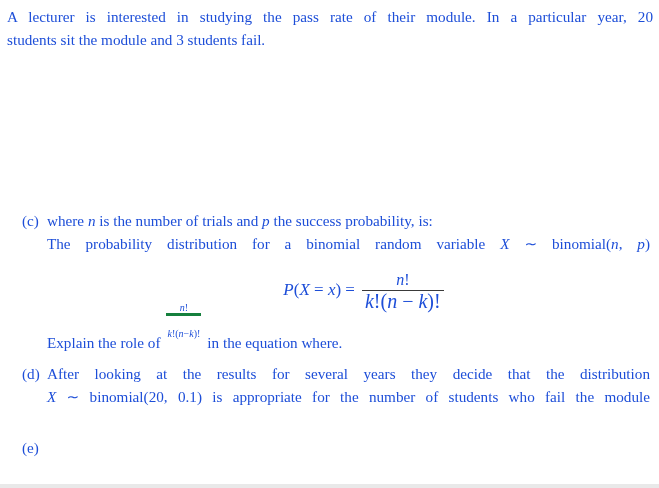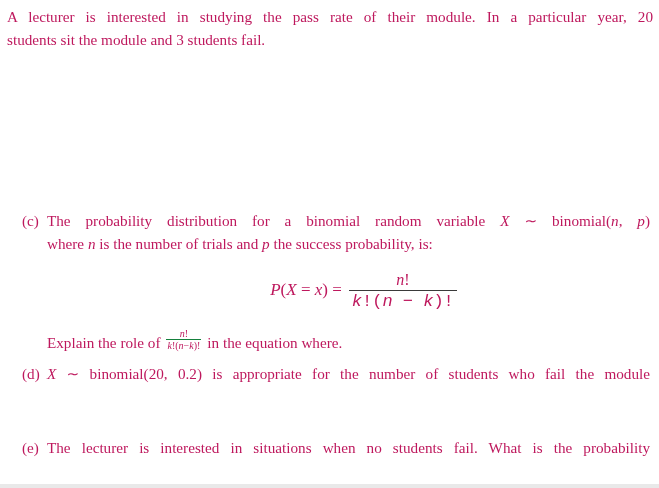--- a/index.html
+++ b/index.html
@@ -2,21 +2,21 @@
 <html><head>
 <meta charset="utf-8">
 <style>
   * { margin: 0; padding: 0; box-sizing: border-box; }
   html, body { background: #ffffff; }
   .page {
     position: relative;
     width: 659px;
     height: 488px;
     background: #ffffff;
-    color: #be185d;
+    color: #1d4ed8;
     font-family: "Liberation Serif", serif;
     overflow: hidden;
   }
   .abs { position: absolute; }
   .tex-line {
     font-size: 15.2px;
     line-height: 23px;
     text-align: justify;
     text-align-last: justify;
   }
@@ -35,57 +35,56 @@
     position: absolute; left: 62px; top: 263px;
     width: 603px; height: 54px;
     display: flex; justify-content: center; align-items: center;
     font-size: 17px;
   }
   .formula-row sup { font-size: 11px; vertical-align: 5px; line-height: 0; }
   .frac { display: inline-flex; flex-direction: column; align-items: center; }
   .frac.disp { margin-left: 7px; }
   .frac.disp .num { font-size: 16px; line-height: 21px; padding: 0 3px; }
   .frac.disp .den {
-    font-size: 17px; line-height: 21px; padding: 0 3px;
+    font-size: 20px; line-height: 21px; padding: 0 3px;
     border-top: 1.4px solid #3a3a3a;
-    font-family: Liberation Mono, monospace;
   }
 
   
   .explain-line {
     position: absolute; left: 47px; top: 322px; height: 30px;
     display: flex; align-items: flex-end; gap: 6px;
     font-size: 15.2px;
   }
   .frac.inline .num { font-size: 10px; line-height: 11px; padding: 0 2px; }
   .frac.inline .den {
-    font-size: 10px; line-height: 12px; padding: 0 1px;
-    border-top: 1px solid #15803d;
+    font-size: 10px; line-height: 12px; padding: 12px 1px;
+    border-top: 3px solid #15803d;
   }
 
   .bottom-strip {
     position: absolute; left: 0; bottom: 0;
     width: 100%; height: 4px; background: #e9e9e9;
   }
 </style>
 </head>
 <body>
 
 <div class="page">
 
   <div class="abs" style="left:7px; top:5px; width:646px;">
       <div class="tex-line"><span>A lecturer is interested in studying the pass rate of their module. In a particular year, 20</span></div>
       <div class="tex-line last"><span>students sit the module and 3 students fail.</span></div>
     </div>
 
   <div class="part" style="top:209px;">
     <span class="part-label">(c)</span>
     <div class="part-text">
+        <div class="tex-line last"><span>where </span><span class="it">n</span><span> is the number of trials and </span><span class="it">p</span><span> the success probability, is:</span></div>
         <div class="tex-line"><span>The probability distribution for a binomial random variable </span><span class="it">X</span><span> ∼ binomial(</span><span class="it">n</span><span>, </span><span class="it">p</span><span>)</span></div>
-        <div class="tex-line last"><span>where </span><span class="it">n</span><span> is the number of trials and </span><span class="it">p</span><span> the success probability, is:</span></div>
       </div>
   </div>
 
   <div class="formula-row">
     <span><span class="it">P</span><span>(</span><span class="it">X</span><span> = </span><span class="it">x</span><span>) =</span></span>
     <span class="frac disp">
       <span class="num"><span class="it">n</span><span>!</span></span>
       <span class="den"><span class="it">k</span><span>!(</span><span class="it">n</span><span> − </span><span class="it">k</span><span>)!</span></span>
     </span>
   </div>
@@ -95,26 +94,26 @@
     <span class="frac inline">
       <span class="num"><span class="it">n</span><span>!</span></span>
       <span class="den"><span class="it">k</span><span>!(</span><span class="it">n</span><span>−</span><span class="it">k</span><span>)!</span></span>
     </span>
     <span><span>in the equation where.</span></span>
   </div>
 
   <div class="part" style="top:362px;">
     <span class="part-label">(d)</span>
     <div class="part-text">
-        <div class="tex-line"><span class="it">X</span><span> ∼ binomial(20, 0.2) is appropriate for the number of students who fail the module</span></div>
+        <div class="tex-line"><span>After looking at the results for several years they decide that the distribution</span></div>
+        <div class="tex-line"><span class="it">X</span><span> ∼ binomial(20, 0.1) is appropriate for the number of students who fail the module</span></div>
       </div>
   </div>
 
   <div class="part" style="top:436px;">
     <span class="part-label">(e)</span>
     <div class="part-text">
-        <div class="tex-line"><span>The lecturer is interested in situations when no students fail. What is the probability</span></div>
       </div>
   </div>
 
   <div class="bottom-strip"></div>
 
 </div>
 
 </body></html>

